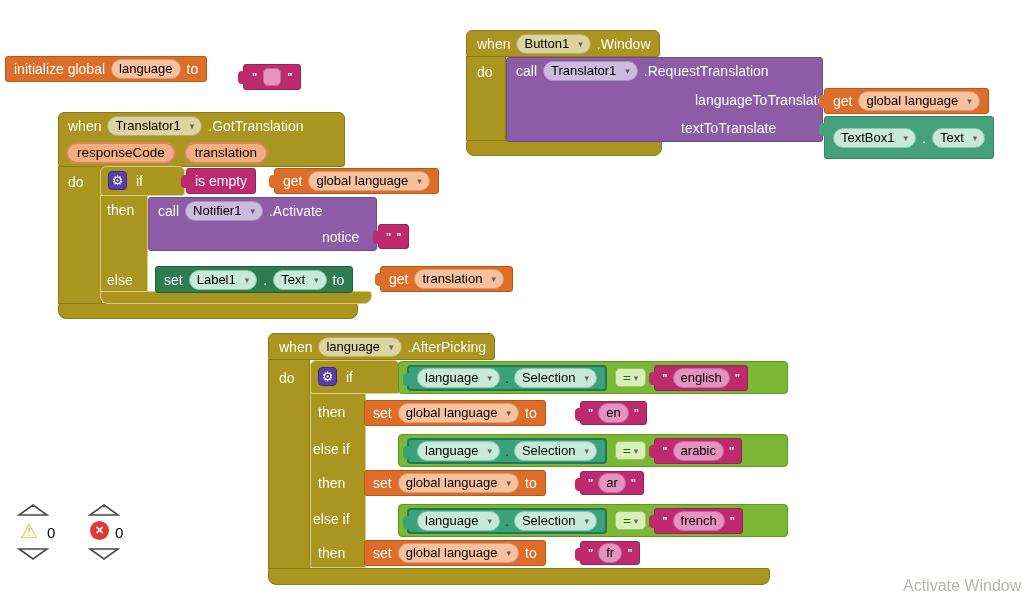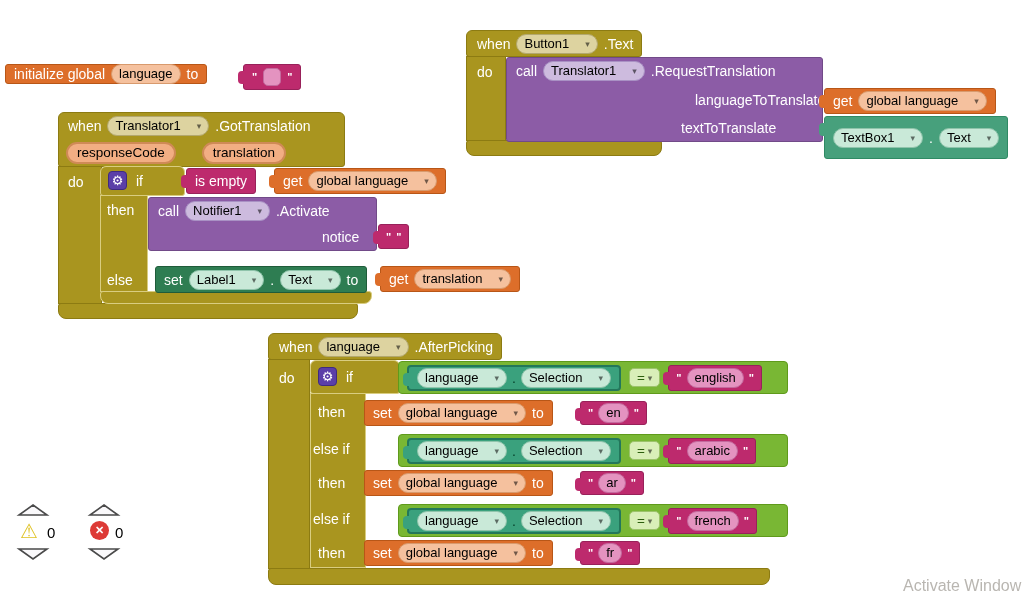--- a/index.html
+++ b/index.html
@@ -13,21 +13,21 @@
   .olive{background:#a9951f;border:1px solid #8c7b12;}
   .olive-rect{position:absolute;background:#a9951f;border:1px solid #8c7b12;box-sizing:border-box;}
   .olive-rect.inner{border:1px solid #d9cd80;}
   .orange{background:#dd6e2a;border:1px solid #b85617;}
   .magenta{background:#bd2a6d;border:1px solid #98215a;}
   .purple-rect{position:absolute;background:#8c5ca6;border:1px solid #714a88;border-radius:3px;box-sizing:border-box;}
   .dgreen{background:#2e7d52;border:1px solid #1f5c3a;}
   .mgreen{background:#47a07c;border:1px solid #2f8a64;}
   .lgreen{background:#79b734;border:1px solid #5f9a1b;border-radius:4px;}
   
-  .chip{display:inline-flex;align-items:center;gap:16px;background:#ddd3a0;border:1px solid #b3a86e;border-radius:10px;padding:1px 7px;color:#000;font-size:13px;line-height:16px;}
+  .chip{display:inline-flex;align-items:center;gap:9px;background:#ddd3a0;border:1px solid #b3a86e;border-radius:10px;padding:1px 7px;color:#000;font-size:13px;line-height:16px;}
   .chip-peach{background:#f5c19e;border-color:#d89a6d;}
   .chip-lav{background:#cdbbde;border-color:#a991c4;}
   .chip-mint{background:#c9e9d8;border-color:#8fc4ab;}
   .chip-pink{background:#e493c0;border-color:#c46a9e;}
   .chip-empty{width:16px;height:16px;padding:0;border-radius:5px;}
   .dd{font-size:9px;color:rgba(0,0,0,0.55);}
   .param-chip{display:inline-flex;align-items:center;background:#f2ae83;border:2px solid #cf8a57;border-radius:11px;padding:0 9px;color:#000;font-size:13.5px;line-height:18px;}
   .q{color:#fff;font-size:11px;font-weight:bold;}
   .vtab::before{content:"";position:absolute;left:-6px;top:6px;width:8px;height:13px;background:inherit;border-radius:4px 0 0 4px;}
   .gear{width:19px;height:19px;background:#5b3fa8;border:1px solid #3f2a80;border-radius:4px;color:#fff;display:flex;align-items:center;justify-content:center;font-size:13px;box-sizing:border-box;}
@@ -43,21 +43,21 @@
   .show-warn{position:absolute;left:3px;top:559px;width:136px;height:24px;background:#f7f7f7;border:1px solid #8f8f8f;box-shadow:inset 0 0 0 1px #ffffff;font-family:"Liberation Sans",sans-serif;font-size:14.5px;color:#000;display:flex;align-items:center;justify-content:center;cursor:pointer;}
   .watermark{position:absolute;left:903px;top:577px;color:#b9b6b1;font-size:16px;}
   .round-b{border-radius:3px 3px 8px 8px;}
   .round-t{border-radius:6px 6px 3px 3px;}
 </style>
 </head>
 <body>
 
 <div class="canvas">
 
-  <div class="bar orange" style="left:5px;top:64px;height:20px;">
+  <div class="bar orange" style="left:5px;top:56px;height:26px;">
     <span class="kw">initialize global</span>
     <span class="chip chip-peach">
         <span>language</span>
       </span>
     <span class="kw">to</span>
   </div>
   <div class="bar magenta vtab" style="left:243px;top:64px;height:26px;">
     <span class="q">"</span>
     <span class="chip chip-pink chip-empty"></span>
     <span class="q">"</span>
@@ -65,21 +65,21 @@
 
   <div class="olive-rect round-t" style="left:58px;top:112px;width:287px;height:55px;"></div>
   <div class="bar" style="left:58px;top:112px;height:28px;padding-left:10px;">
     <span class="kw">when</span>
     <span class="chip">
         <span>Translator1</span>
         <span class="dd">▾</span>
       </span>
     <span class="kw">.GotTranslation</span>
   </div>
-  <div class="bar" style="left:66px;top:141px;height:24px;gap:26px;padding:0;">
+  <div class="bar" style="left:66px;top:141px;height:24px;gap:8px;padding:0;">
     <span class="param-chip">responseCode</span>
     <span class="param-chip">translation</span>
   </div>
   <div class="olive-rect" style="left:58px;top:166px;width:44px;height:138px;"></div>
   <div class="olive-rect round-b" style="left:58px;top:303px;width:300px;height:16px;"></div>
   <span class="flabel" style="left:68px;top:174px;">do</span>
 
   <div class="olive-rect inner round-t" style="left:100px;top:166px;width:85px;height:30px;"></div>
   <div class="olive-rect inner" style="left:100px;top:195px;width:48px;height:97px;"></div>
   <div class="olive-rect inner round-b" style="left:100px;top:291px;width:272px;height:13px;"></div>
@@ -136,21 +136,21 @@
         <span class="dd">▾</span>
       </span>
   </div>
 
   <div class="bar olive round-t" style="left:466px;top:30px;height:27px;padding-left:10px;">
     <span class="kw">when</span>
     <span class="chip">
         <span>Button1</span>
         <span class="dd">▾</span>
       </span>
-    <span class="kw">.Text</span>
+    <span class="kw">.Window</span>
   </div>
   <div class="olive-rect" style="left:466px;top:56px;width:40px;height:85px;"></div>
   <div class="olive-rect round-b" style="left:466px;top:140px;width:196px;height:16px;"></div>
   <span class="flabel" style="left:477px;top:64px;">do</span>
 
   <div class="purple-rect" style="left:506px;top:57px;width:317px;height:85px;"></div>
   <div class="bar" style="left:506px;top:57px;height:27px;padding-left:10px;">
     <span class="kw">call</span>
     <span class="chip chip-lav">
         <span>Translator1</span>

